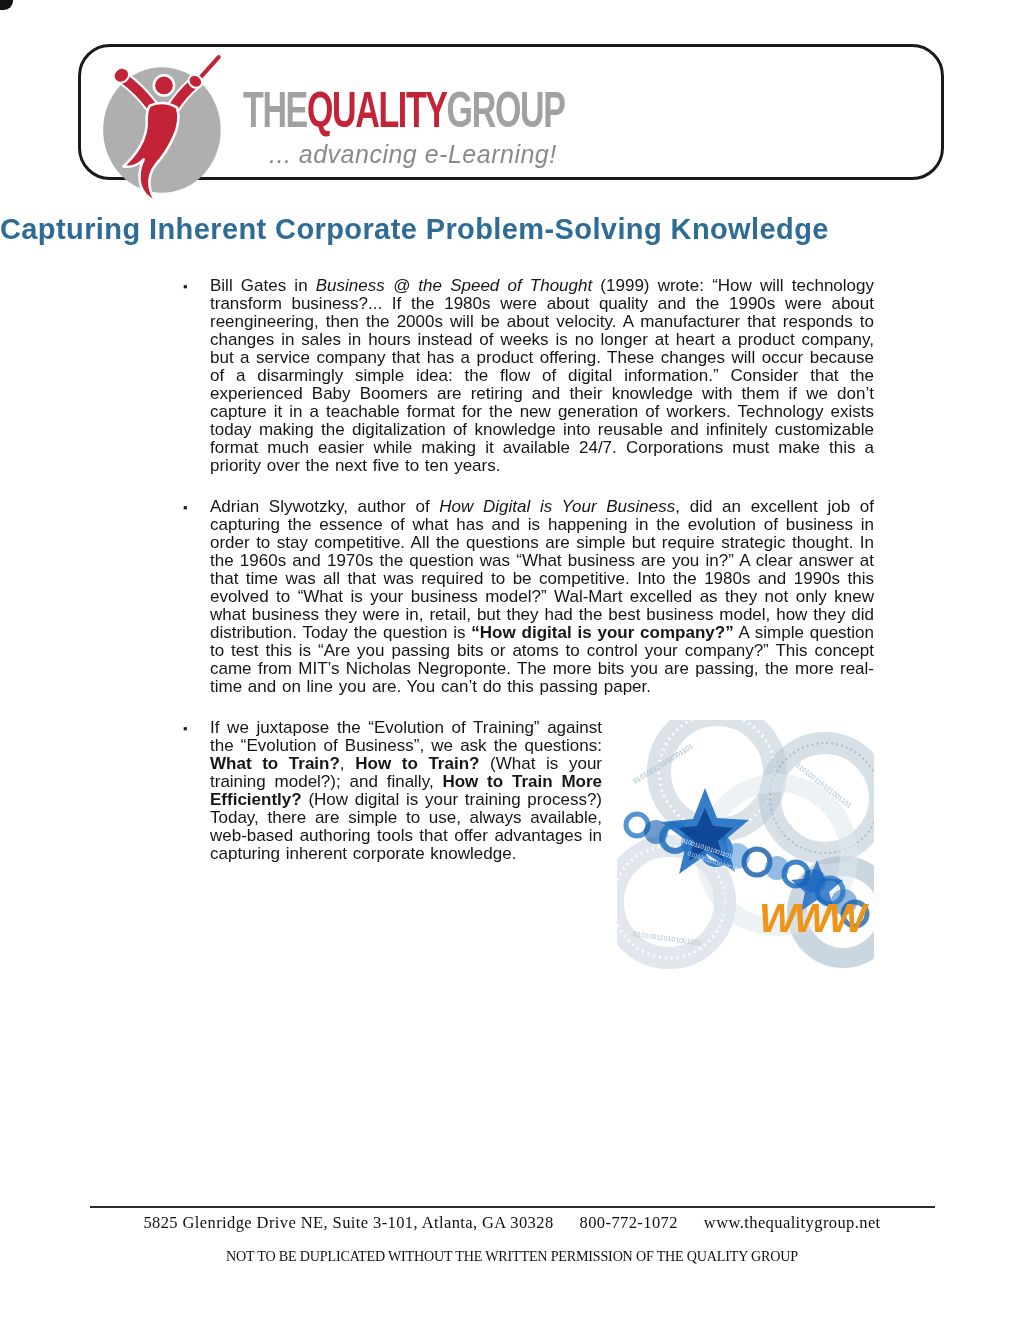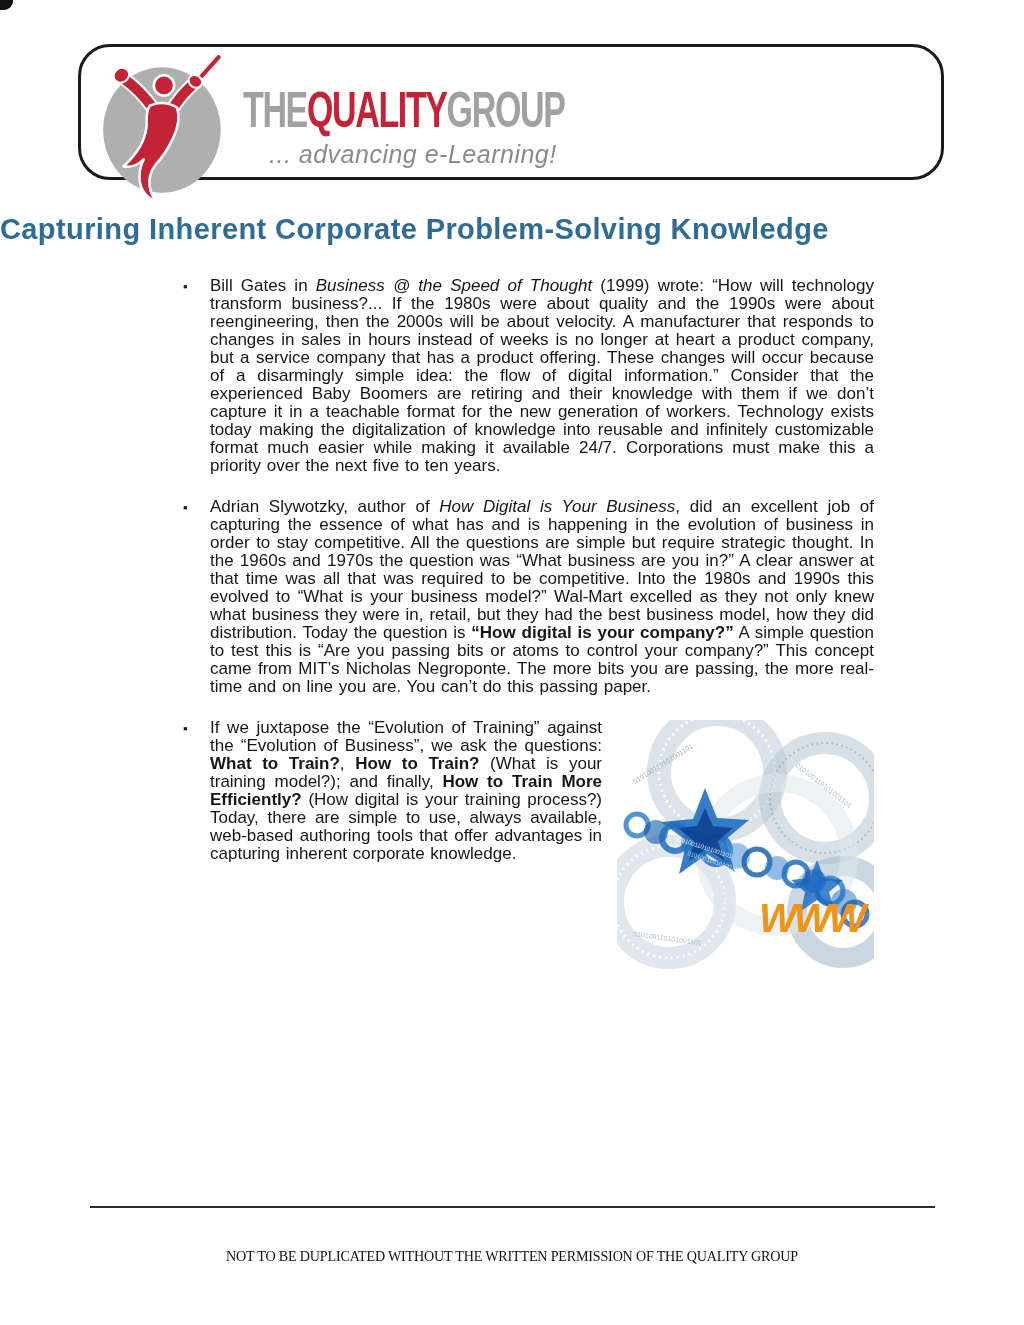--- a/index.html
+++ b/index.html
@@ -154,15 +154,18 @@
           <text x="70" y="135" font-size="6" fill="#ffffff" transform="rotate(18 70 135)" opacity="0.7">010100110101001101</text>
 
           <text x="142" y="212" font-size="40" font-weight="bold" font-style="italic" fill="#EE9418" letter-spacing="-3" font-family="Liberation Sans, sans-serif">WWW</text>
         </svg>
       </div>
     </div>
 
   </div>
 
   <div class="footer-rule"></div>
+  <div class="address">
+    <span>5825 Glenridge Drive NE, Suite 3-101, Atlanta, GA 30328</span><span class="sep"></span><span>800-772-1072</span><span class="sep"></span><span>www.thequalitygroup.net</span>
+  </div>
   <div class="notice">NOT TO BE DUPLICATED WITHOUT THE WRITTEN PERMISSION OF THE QUALITY GROUP</div>
 
 </div>
 
 </body></html>

